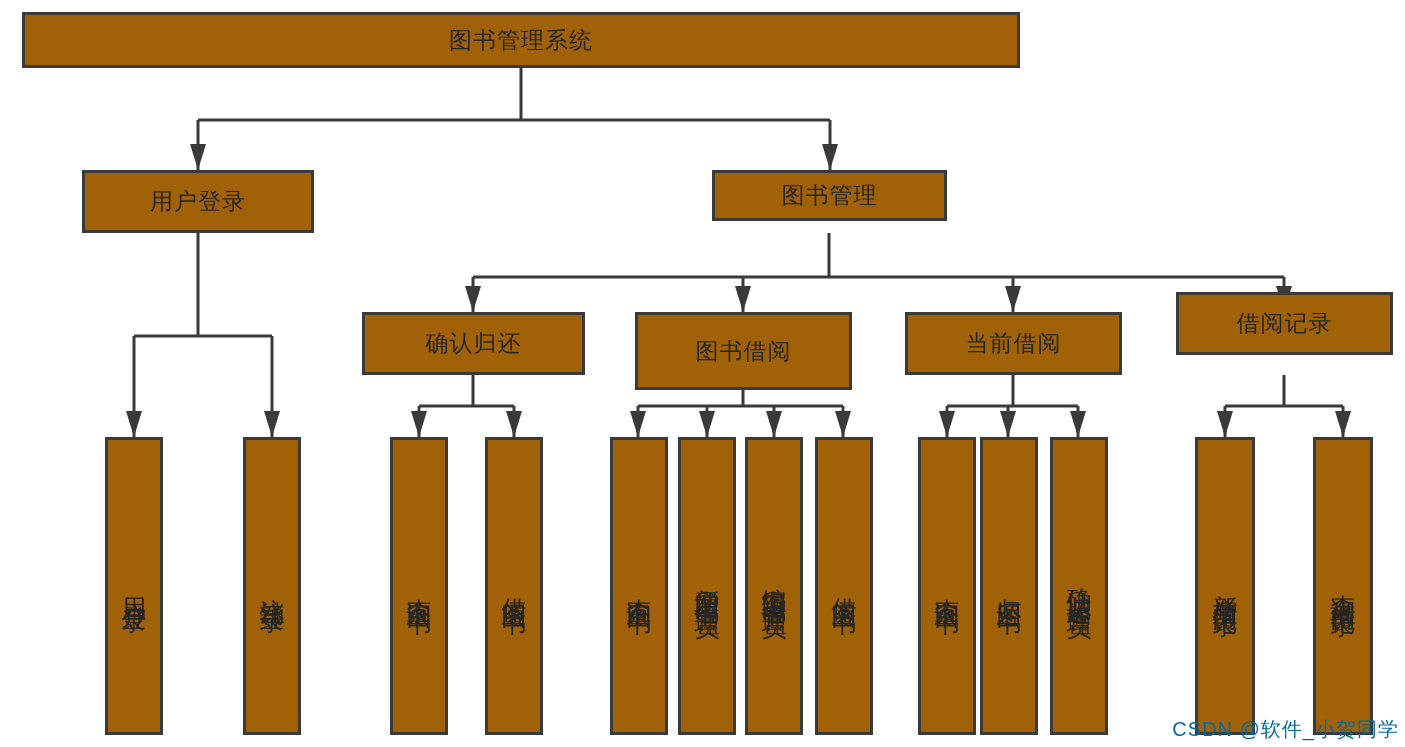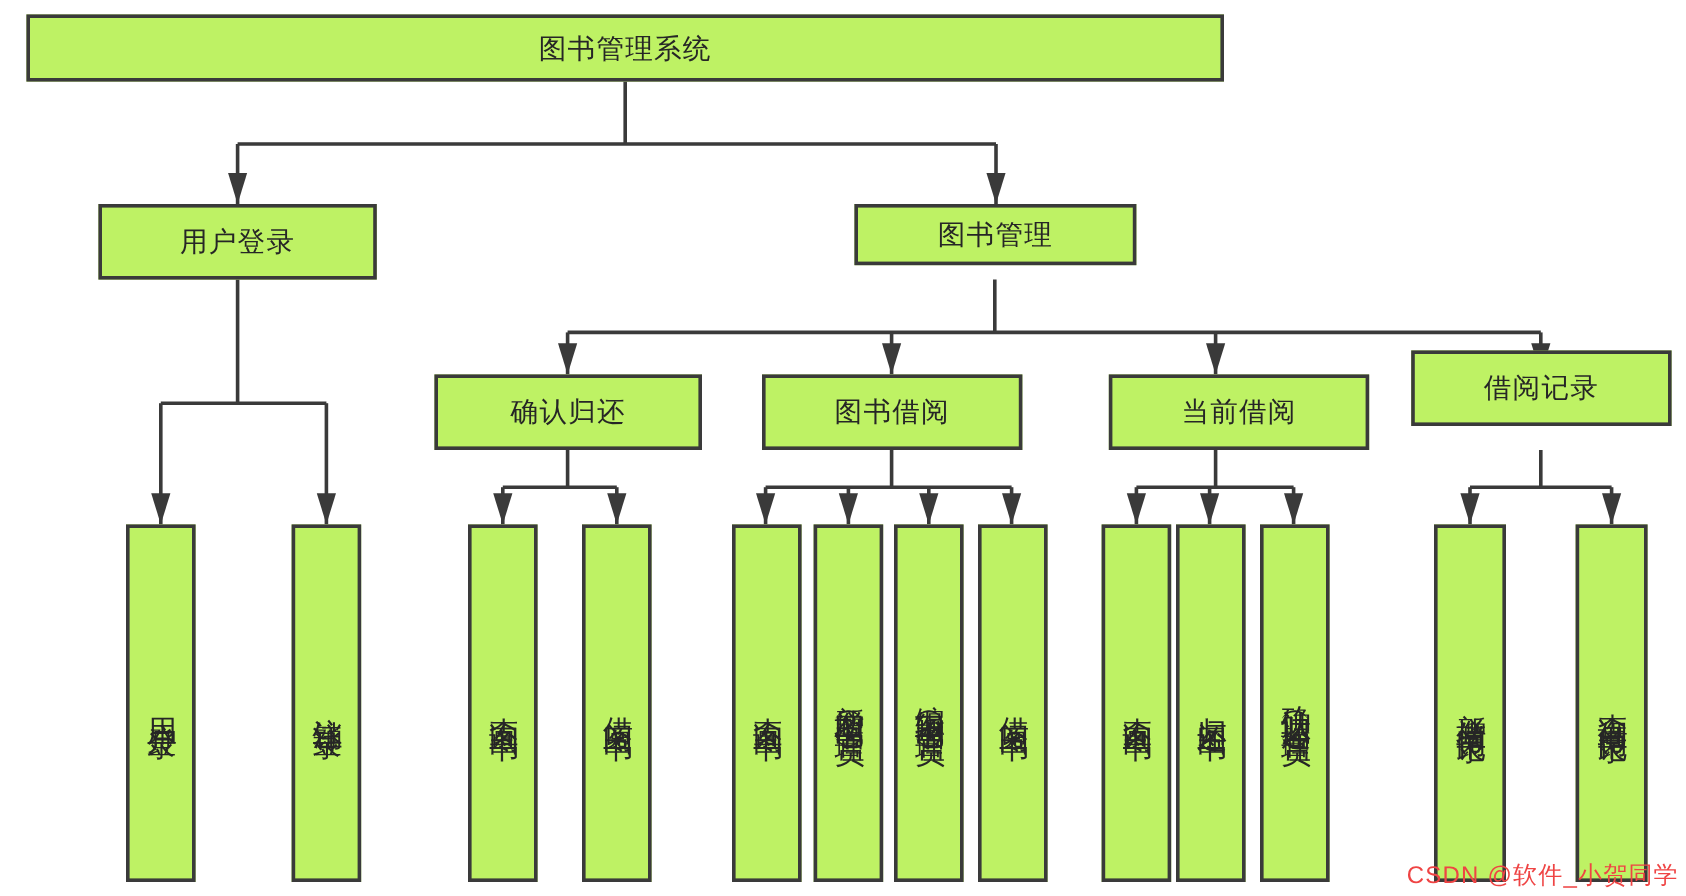--- a/index.html
+++ b/index.html
@@ -18,21 +18,21 @@
   .connectors {
     position: absolute;
     left: 0;
     top: 0;
     width: 1405px;
     height: 747px;
   }
   .box {
     position: absolute;
     box-sizing: border-box;
-    background: #bef264;
+    background: #a16207;
     border: 3px solid #3a3a3a;
     color: #262626;
   }
   .hbox {
     display: flex;
     align-items: center;
     justify-content: center;
     font-size: 23px;
     letter-spacing: 1px;
     white-space: nowrap;
@@ -48,21 +48,21 @@
     font-size: 25px;
     line-height: 1;
     letter-spacing: 4px;
     white-space: nowrap;
   }
   .watermark {
     position: absolute;
     right: 6px;
     bottom: 4px;
     font-size: 20px;
-    color: #ef4444;
+    color: #0369a1;
     letter-spacing: 1px;
     white-space: nowrap;
     z-index: 5;
   }
 </style>
 </head>
 <body>
 
 <div class="stage">
 
@@ -122,22 +122,22 @@
       </g>
     </g>
   </svg>
 
   <div class="box hbox" style="left:22px; top:12px; width:998px; height:56px;">图书管理系统</div>
 
   <div class="box hbox" style="left:82px; top:170px; width:232px; height:63px;">用户登录</div>
   <div class="box hbox" style="left:712px; top:170px; width:235px; height:51px;">图书管理</div>
 
   <div class="box hbox" style="left:362px; top:312px; width:223px; height:63px;">确认归还</div>
-  <div class="box hbox" style="left:635px; top:312px; width:217px; height:63px;text-align:right;">图书借阅</div>
-  <div class="box hbox" style="left:924px; top:312px; width:217px; height:63px;">当前借阅</div>
+  <div class="box hbox" style="left:635px; top:312px; width:217px; height:78px;text-align:right;">图书借阅</div>
+  <div class="box hbox" style="left:905px; top:312px; width:217px; height:63px;">当前借阅</div>
   <div class="box hbox" style="left:1176px; top:292px; width:217px; height:63px;">借阅记录</div>
 
   <div class="box vbox" style="left:105px; top:437px; width:58px; height:298px;">
     <span class="vtext">用户登录</span>
   </div>
   <div class="box vbox" style="left:243px; top:437px; width:58px; height:298px;">
     <span class="vtext">注销登录</span>
   </div>
 
   <div class="box vbox" style="left:390px; top:437px; width:58px; height:298px;">

